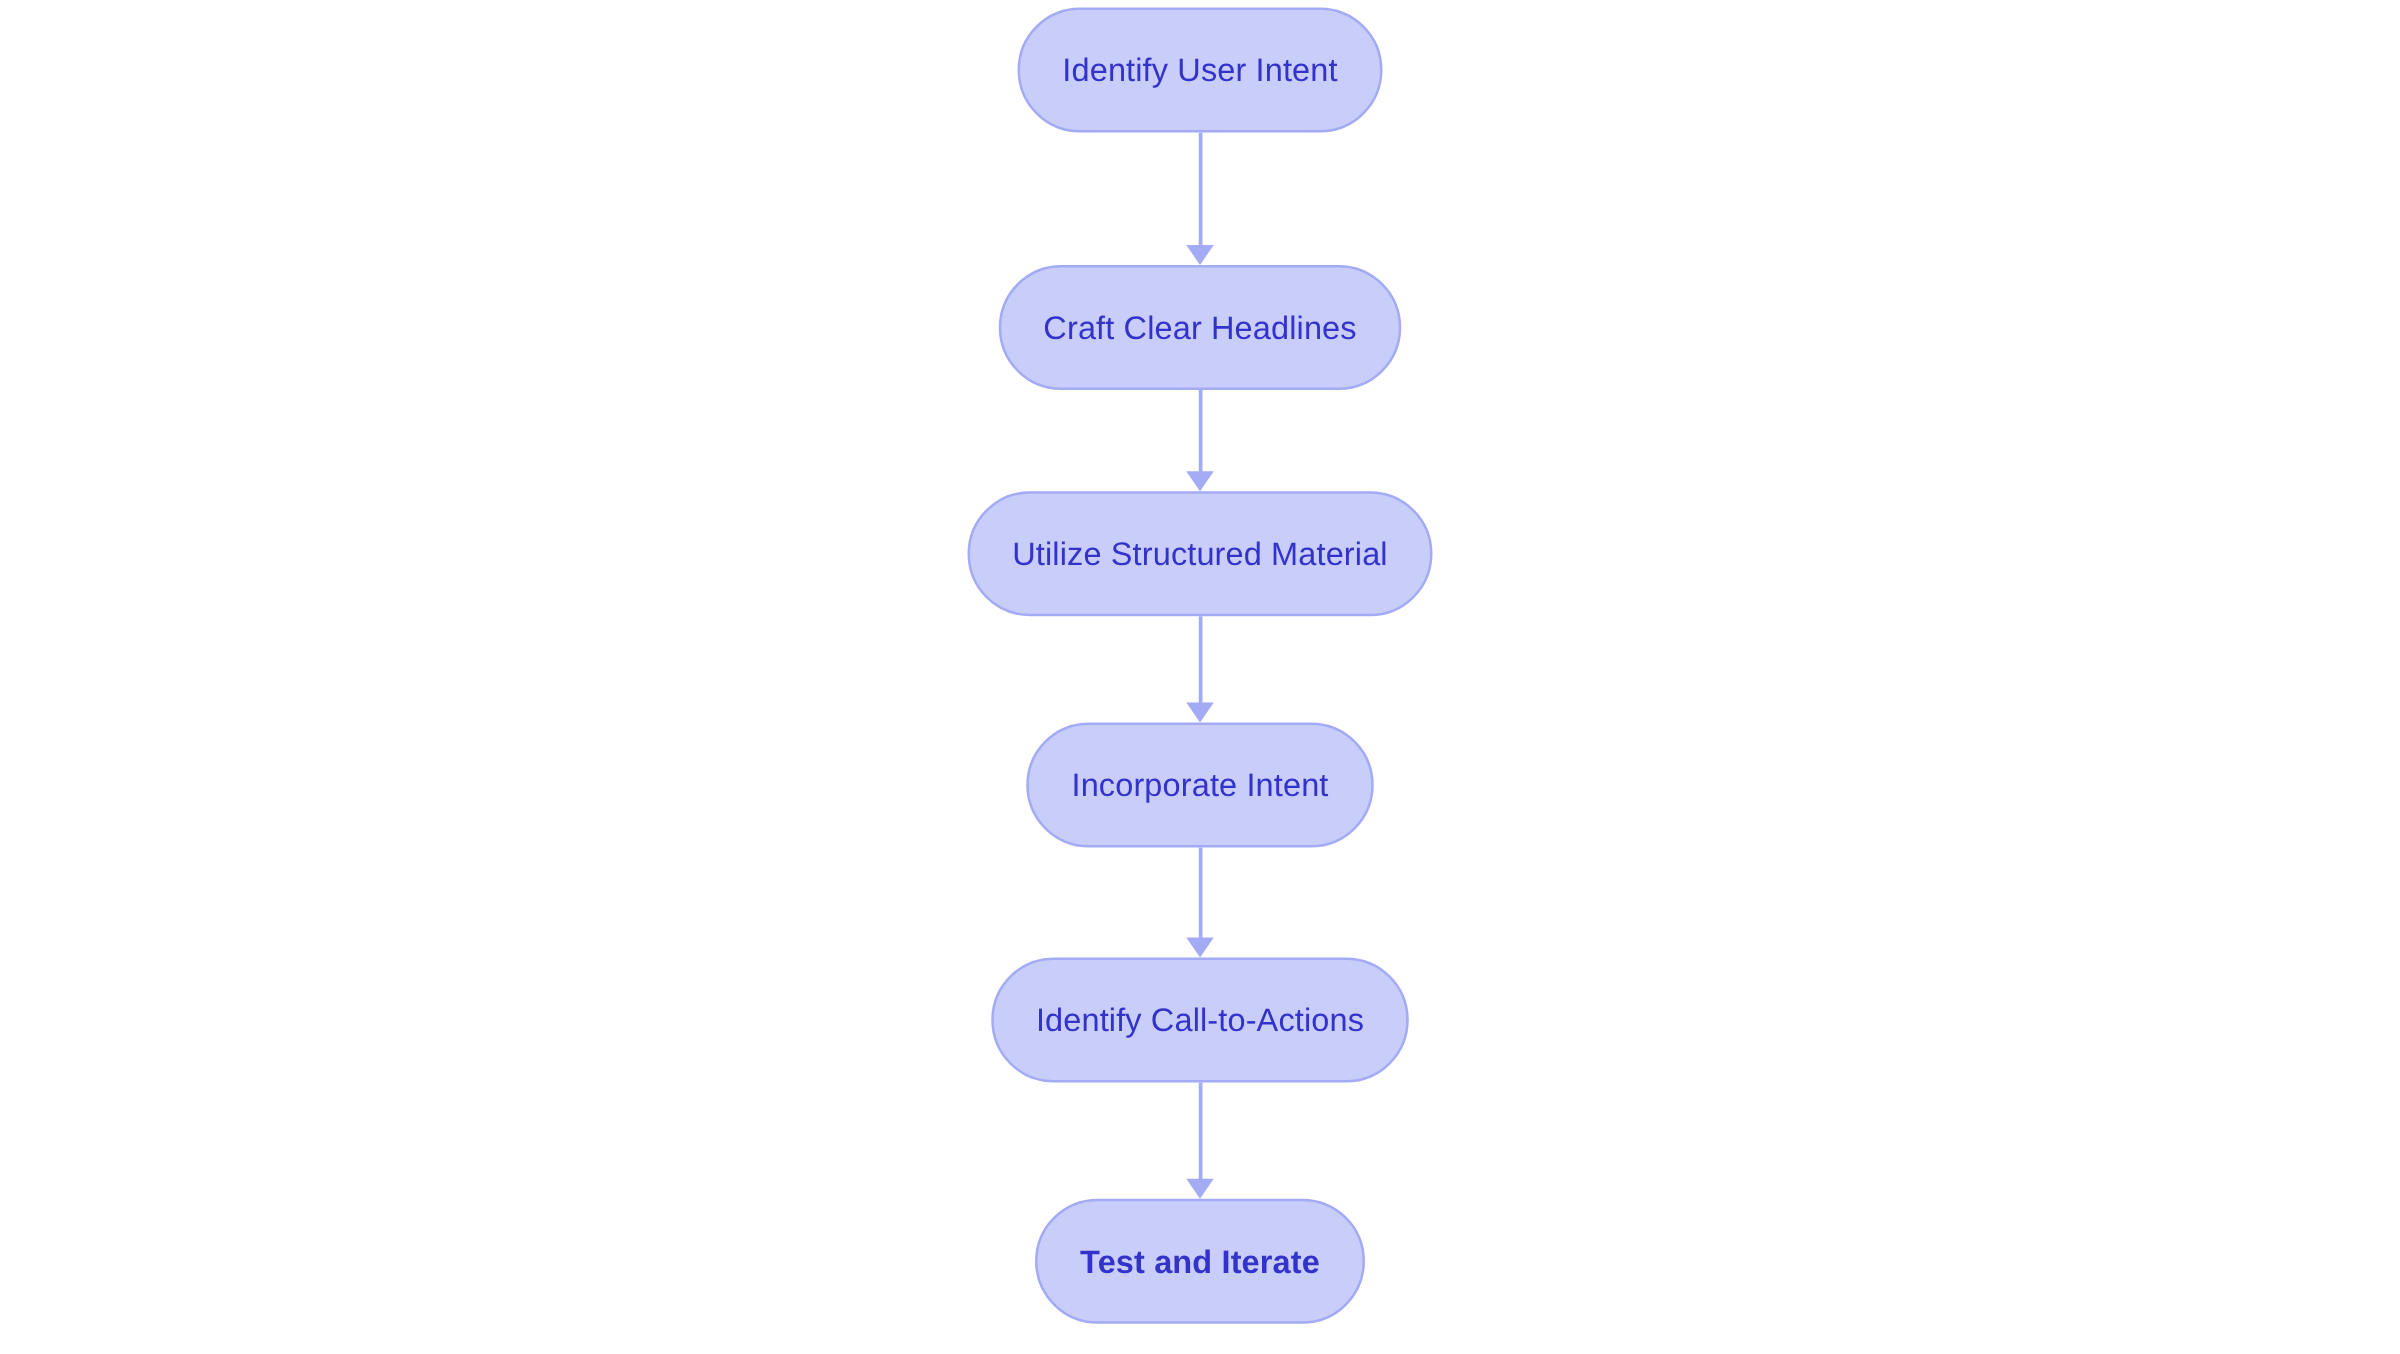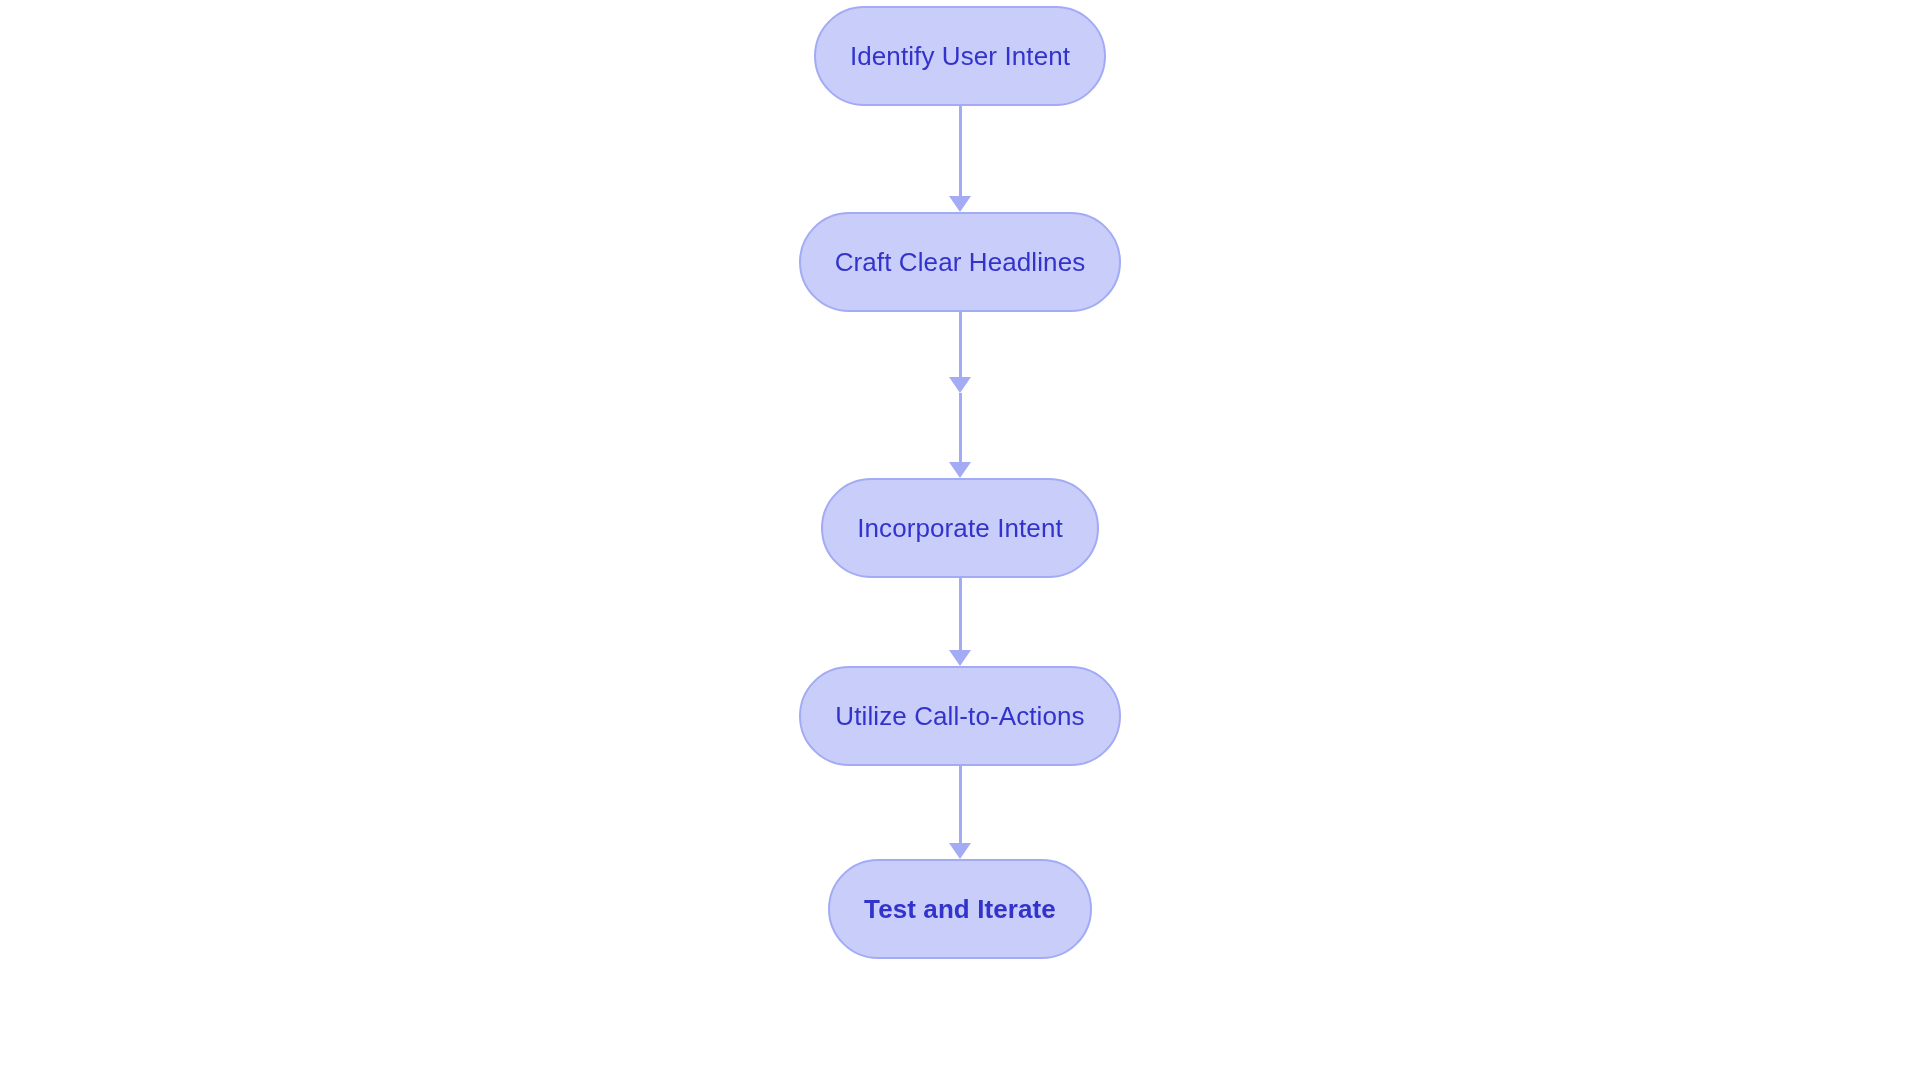--- a/index.html
+++ b/index.html
@@ -110,37 +110,40 @@
 
     <div class="node step-1" style="background: rgb(200, 205, 250); border-color: rgb(163, 171, 245);">
       <span class="node-label" style="color: rgb(51, 51, 204);">Craft Clear Headlines</span>
     </div>
 
     <div class="connector gap-1">
       <div class="connector-line" style="background: rgb(163, 171, 245);"></div>
       <div class="connector-arrowhead" style="border-top-color: rgb(163, 171, 245);"></div>
     </div>
 
+    <div class="node step-2" style="background: rgb(200, 205, 250); border-color: rgb(163, 171, 245);">
+      <span class="node-label" style="color: rgb(51, 51, 204);">Utilize Structured Material</span>
+    </div>
 
     <div class="connector gap-2">
       <div class="connector-line" style="background: rgb(163, 171, 245);"></div>
       <div class="connector-arrowhead" style="border-top-color: rgb(163, 171, 245);"></div>
     </div>
 
     <div class="node step-3" style="background: rgb(200, 205, 250); border-color: rgb(163, 171, 245);">
       <span class="node-label" style="color: rgb(51, 51, 204);">Incorporate Intent</span>
     </div>
 
     <div class="connector gap-3">
       <div class="connector-line" style="background: rgb(163, 171, 245);"></div>
       <div class="connector-arrowhead" style="border-top-color: rgb(163, 171, 245);"></div>
     </div>
 
     <div class="node step-4" style="background: rgb(200, 205, 250); border-color: rgb(163, 171, 245);">
-      <span class="node-label" style="color: rgb(51, 51, 204);">Utilize Call-to-Actions</span>
+      <span class="node-label" style="color: rgb(51, 51, 204);">Identify Call-to-Actions</span>
     </div>
 
     <div class="connector gap-4">
       <div class="connector-line" style="background: rgb(163, 171, 245);"></div>
       <div class="connector-arrowhead" style="border-top-color: rgb(163, 171, 245);"></div>
     </div>
 
     <div class="node step-5" style="background: rgb(200, 205, 250); border-color: rgb(163, 171, 245);">
       <span class="node-label" style="color: rgb(51, 51, 204); font-weight: bold;">Test and Iterate</span>
     </div>

